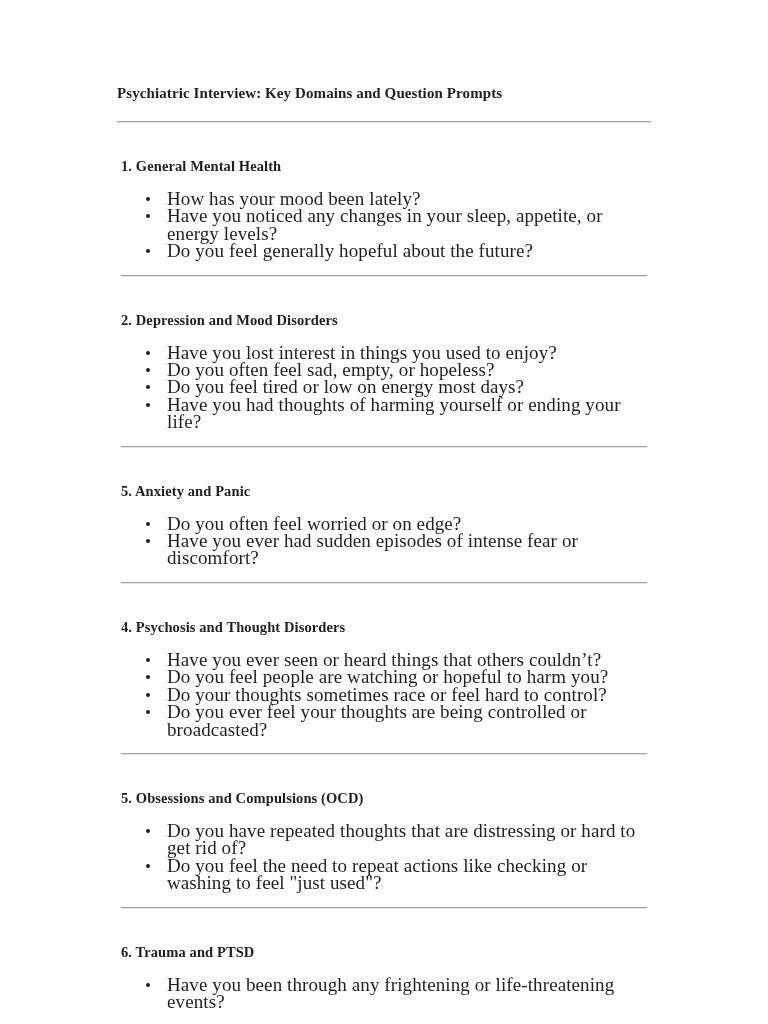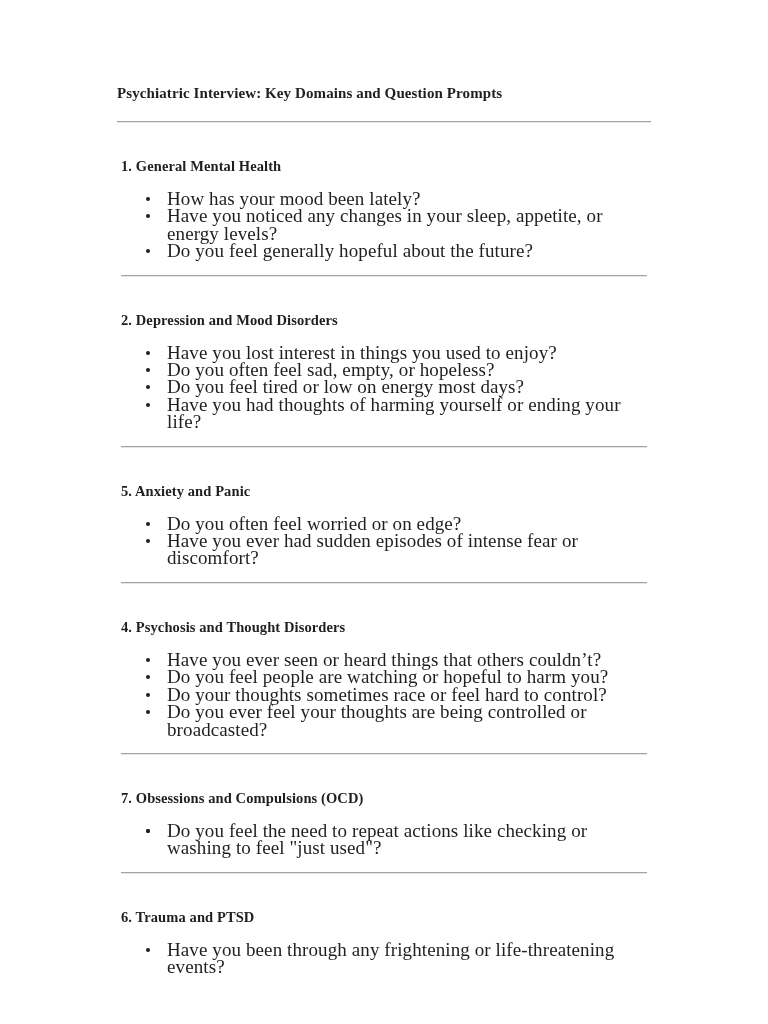--- a/index.html
+++ b/index.html
@@ -155,24 +155,25 @@
 
   <li class="qitem">
     <span class="bullet"></span>
     <span>Do you ever feel your thoughts are being controlled or broadcasted?</span>
   </li>
 </ul>
     <hr class="divider">
   </section>
 
   <section class="qsection">
-    <h2 class="sec-heading">7. Obsessions and Compulsions (OCD)</h2>
+    <h2 class="sec-heading">5. Obsessions and Compulsions (OCD)</h2>
     <ul class="qlist">
   <li class="qitem">
     <span class="bullet"></span>
+    <span>Do you have repeated thoughts that are distressing or hard to get rid of?</span>
   </li>
 
   <li class="qitem">
     <span class="bullet"></span>
     <span>Do you feel the need to repeat actions like checking or washing to feel "just used"?</span>
   </li>
 </ul>
     <hr class="divider">
   </section>
 

